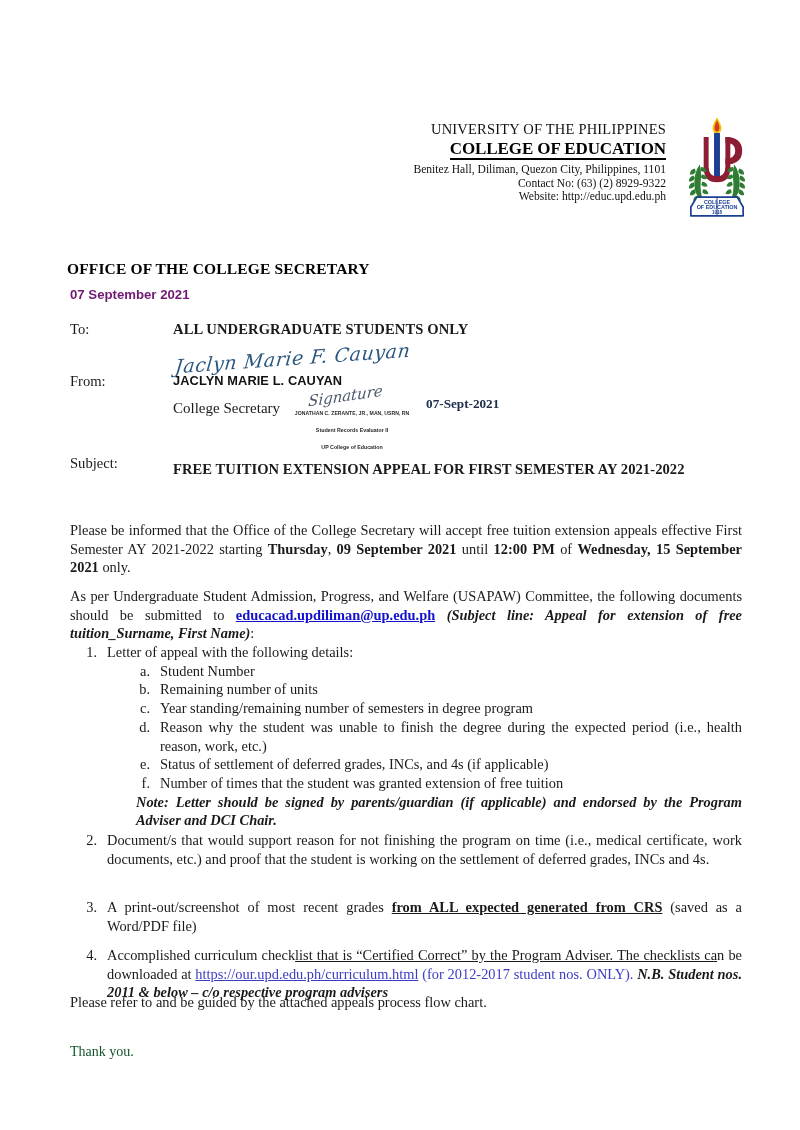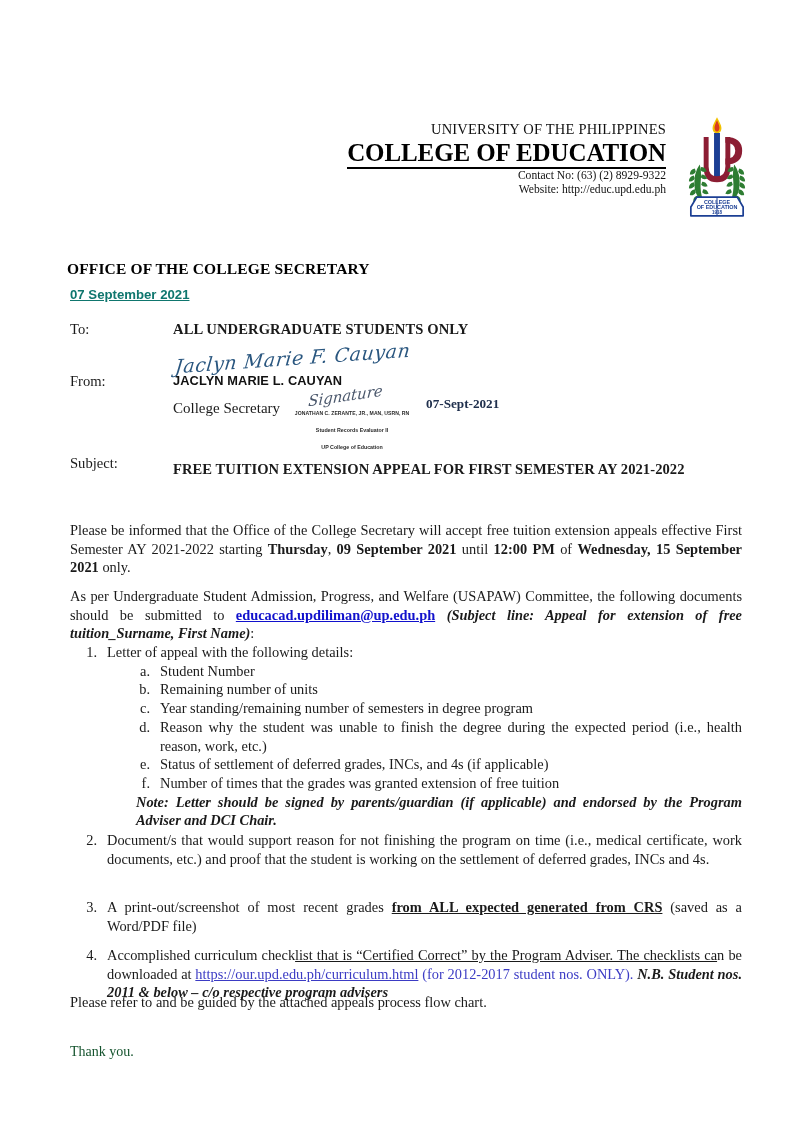--- a/index.html
+++ b/index.html
@@ -33,21 +33,21 @@
     text-align: right;
     line-height: 1.18;
   }
   .lh-univ {
     font-size: 14.5px;
     letter-spacing: 0.2px;
     color: #111;
     white-space: nowrap;
   }
   .lh-college {
-    font-size: 25px;
+    font-size: 17px;
     font-weight: bold;
     letter-spacing: -0.1px;
     color: #000;
     border-bottom: 2px solid #000;
     display: inline-block;
     line-height: 1.12;
     margin-top: 1px;
     white-space: nowrap;
   }
   .lh-addr {
@@ -79,22 +79,21 @@
     letter-spacing: 0.15px;
     color: #000;
   }
   .date-line {
     position: absolute;
     top: 244px;
     left: 70px;
     font-size: 13.2px;
     font-weight: bold;
     font-family: "Liberation Sans", sans-serif;
-    color: #0f766e;
-    text-decoration: underline;
+    color: #701a75;
   }
 
   .field-row {
     position: absolute;
     left: 70px;
     right: 58px;
     display: flex;
     align-items: flex-start;
   }
   .field-label {
@@ -298,20 +297,21 @@
 </style>
 </head>
 <body>
 
 <div class="page">
 
   <div class="letterhead">
     <div class="lh-text">
       <div class="lh-univ">UNIVERSITY OF THE PHILIPPINES</div>
       <div><span class="lh-college">COLLEGE OF EDUCATION</span></div>
+      <div class="lh-addr">Benitez Hall, Diliman, Quezon City, Philippines, 1101</div>
       <div class="lh-contact">Contact No: (63) (2) 8929-9322</div>
       <div class="lh-web">Website: http://educ.upd.edu.ph</div>
     </div>
 
     <svg class="logo" viewBox="0 0 150 210">
 
       <path d="M75 4 C70 14 66 20 66 26 C66 33 70 37 75 37 C80 37 84 33 84 26 C84 20 80 14 75 4 Z" fill="#f2c200"></path>
       <path d="M75 10 C72 17 70 21 70 25 C70 30 72 33 75 33 C78 33 80 30 80 25 C80 21 78 17 75 10 Z" fill="#d93a1e"></path>
 
       <rect x="69" y="36" width="12" height="98" fill="#1c3f94"></rect>
@@ -410,21 +410,21 @@
       <div class="li">
         <span class="li-marker">d.</span>
         <span class="li-body">Reason why the student was unable to finish the degree during the expected period (i.e., health reason, work, etc.)</span>
       </div>
       <div class="li">
         <span class="li-marker">e.</span>
         <span class="li-body">Status of settlement of deferred grades, INCs, and 4s (if applicable)</span>
       </div>
       <div class="li">
         <span class="li-marker">f.</span>
-        <span class="li-body">Number of times that the grades was granted extension of free tuition</span>
+        <span class="li-body">Number of times that the student was granted extension of free tuition</span>
       </div>
     </div>
     <div class="note">Note: Letter should be signed by parents/guardian (if applicable) and endorsed by the Program Adviser and DCI Chair.</div>
   </div>
 
   <div class="list list-2 lvl1">
     <div class="li">
       <span class="li-marker">2.</span>
       <span class="li-body">Document/s that would support reason for not finishing the program on time (i.e., medical certificate, work documents, etc.) and proof that the student is working on the settlement of deferred grades, INCs and 4s.</span>
     </div>

